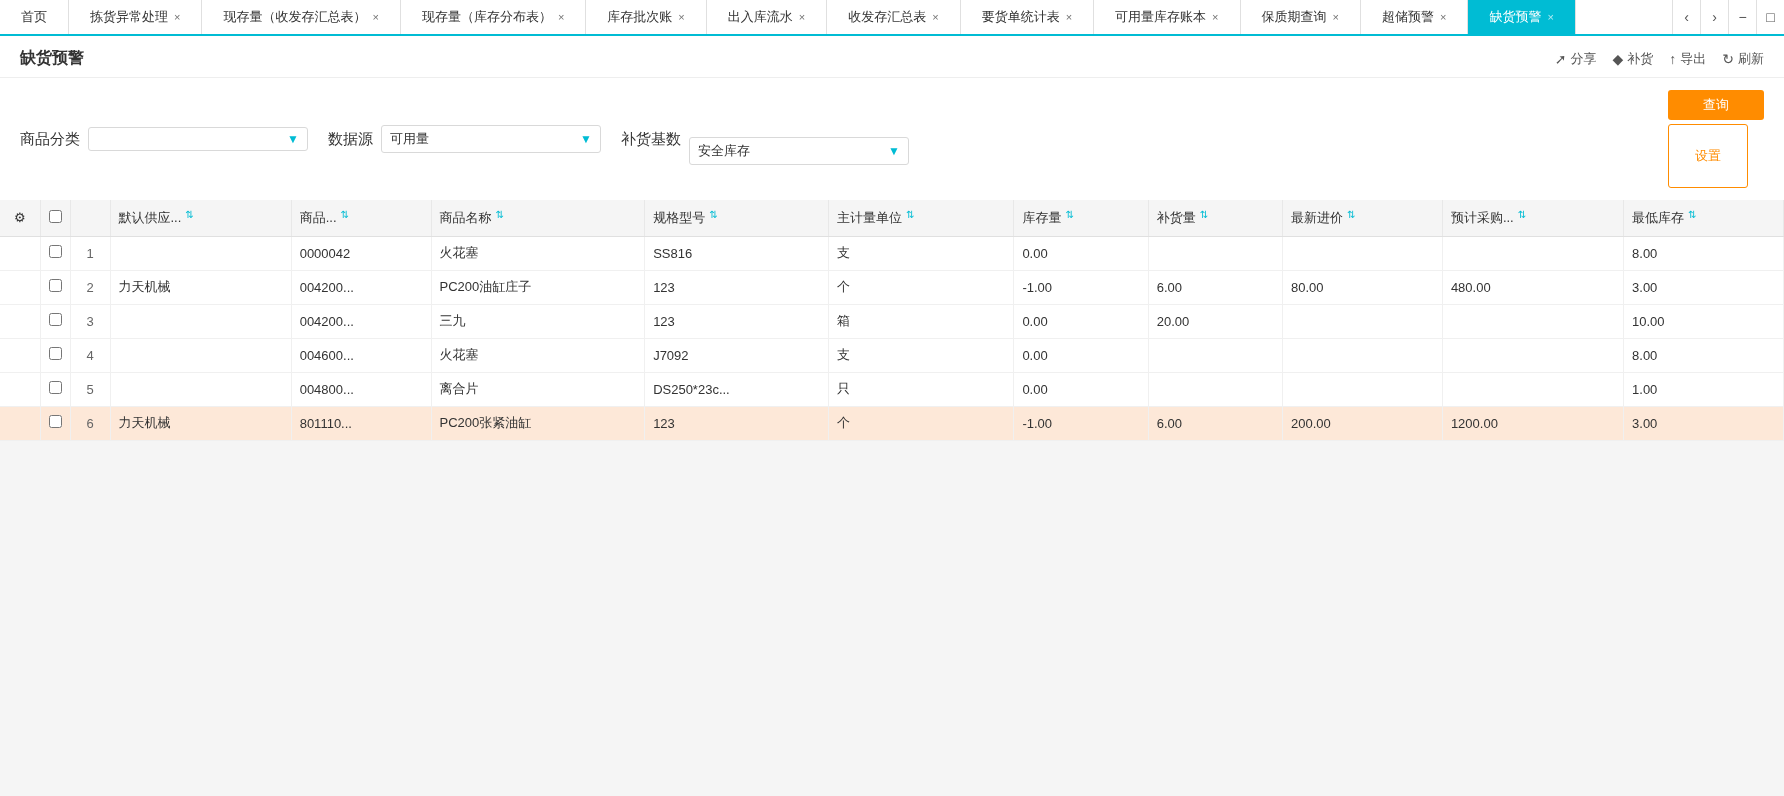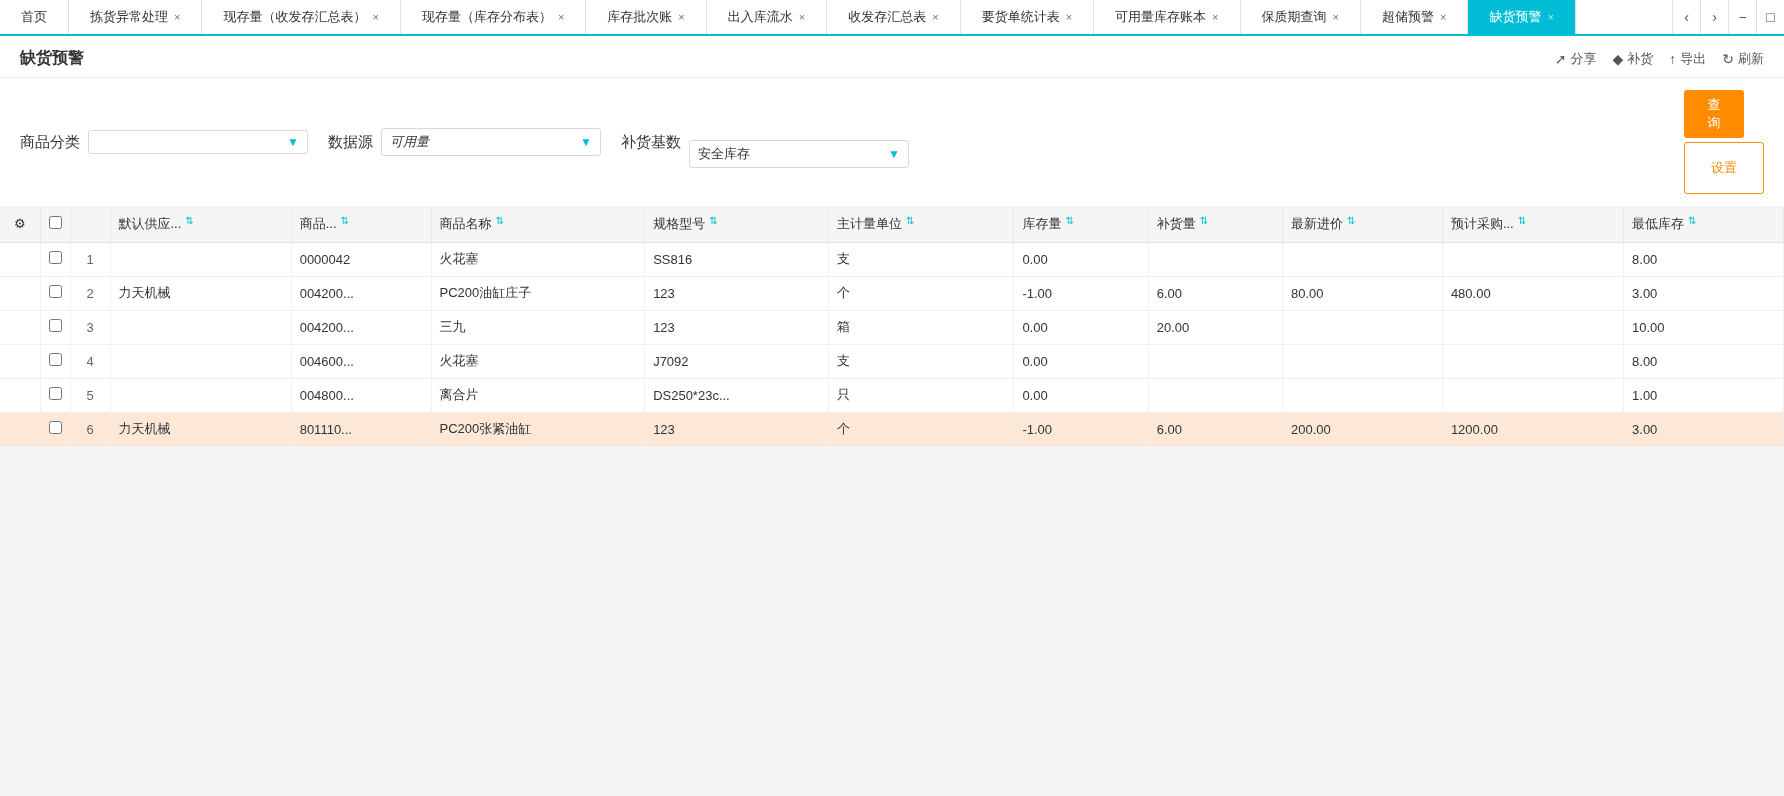--- a/index.html
+++ b/index.html
@@ -139,28 +139,28 @@
       gap: 4px;
     }
     .btn-query {
       background: #ff8c00;
       color: #fff;
       border: none;
       border-radius: 3px;
       padding: 6px 20px;
       cursor: pointer;
       font-size: 13px;
-      width: 60px;
+      width: 96px;
     }
     .btn-settings {
       background: #fff;
       color: #ff8c00;
       border: 1px solid #ff8c00;
       border-radius: 3px;
-      padding: 16px 20px;
+      padding: 22px 20px;
       cursor: pointer;
       font-size: 13px;
       width: 80px;
     }
 
     
     .table-container {
       padding: 0 0;
       overflow-x: auto;
     }
@@ -311,21 +311,21 @@
   <div class="filter-bar">
     <div class="filter-group">
       <span class="filter-label">商品分类</span>
       <div class="filter-select" style="width:220px;">
         <span class="filter-select-text"></span>
         <span class="filter-select-arrow">▼</span>
       </div>
     </div>
     <div class="filter-group">
       <span class="filter-label">数据源</span>
-      <div class="filter-select" style="width:220px;font-style:italic;">
+      <div class="filter-select" style="width:220px;">
         <span class="filter-select-text">可用量</span>
         <span class="filter-select-arrow">▼</span>
       </div>
     </div>
     <div class="filter-group">
       <span class="filter-label">补货基数</span>
       <div class="filter-select" style="width:220px;margin-top:24px;">
         <span class="filter-select-text">安全库存</span>
         <span class="filter-select-arrow">▼</span>
       </div>

